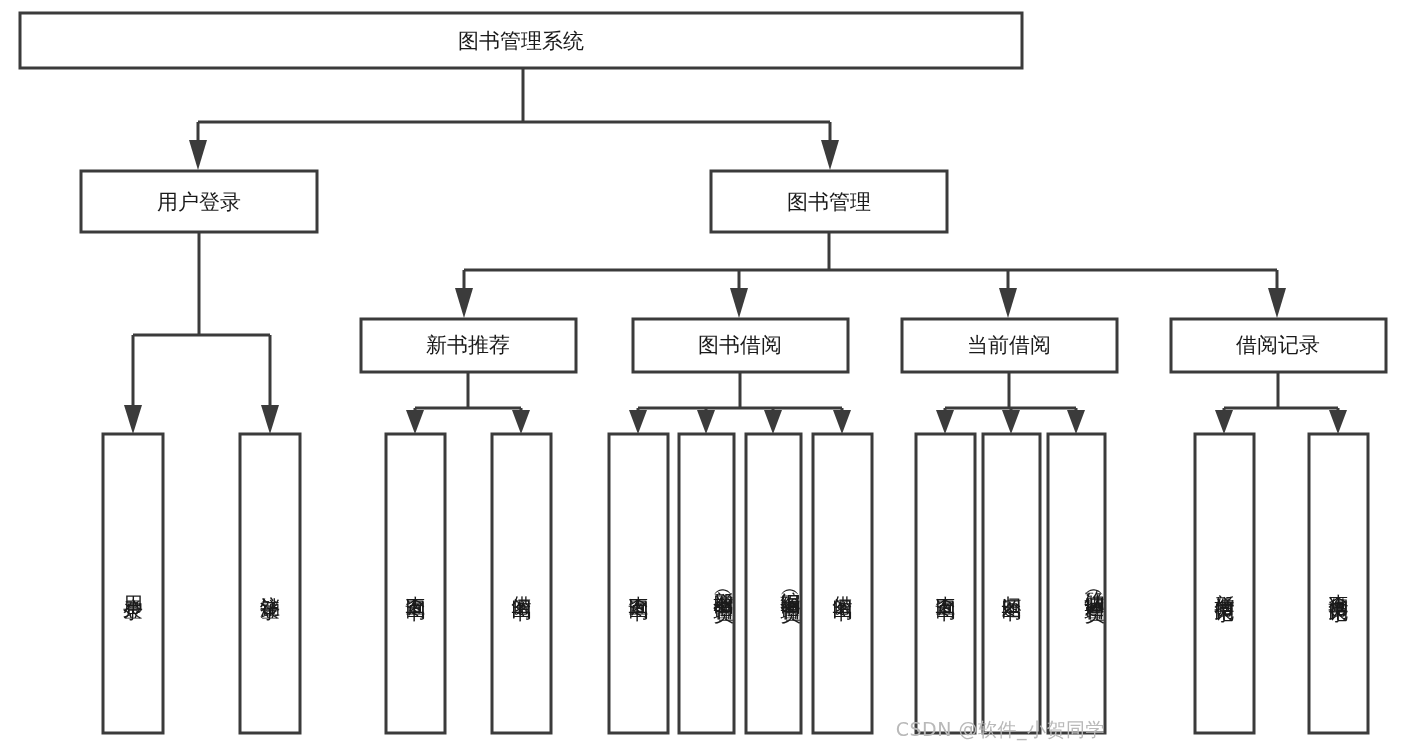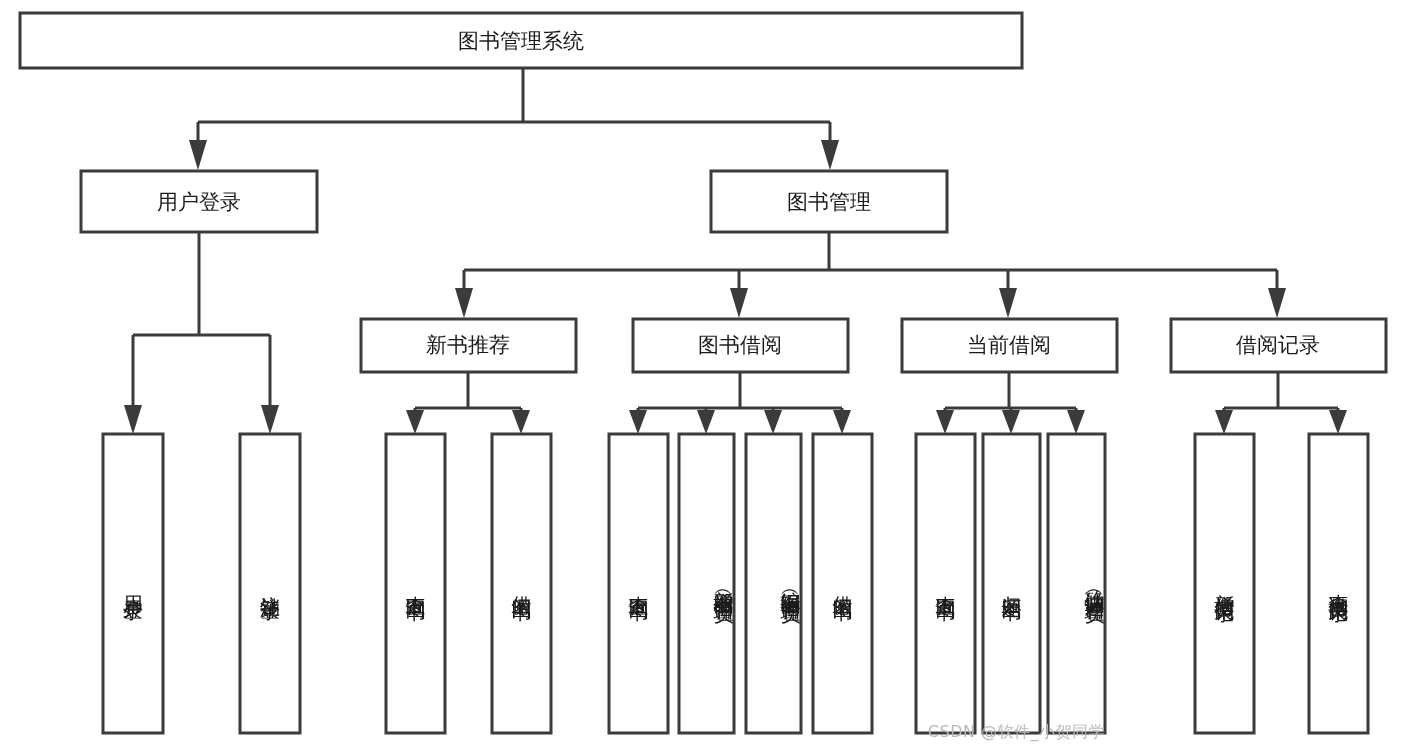--- a/index.html
+++ b/index.html
@@ -62,21 +62,21 @@
     justify-content: center;
     text-align: center;
     pointer-events: none;
     white-space: nowrap;
   }
   .watermark {
     position: absolute;
     right: 8px;
     bottom: 4px;
     font-family: "DejaVu Sans", "Liberation Sans", sans-serif;
-    font-size: 16px;
+    font-size: 19px;
     color: #b9b9b9;
     letter-spacing: 0.5px;
     white-space: nowrap;
   }
 </style>
 </head>
 <body>
 
 <div id="diagram-root">
 

